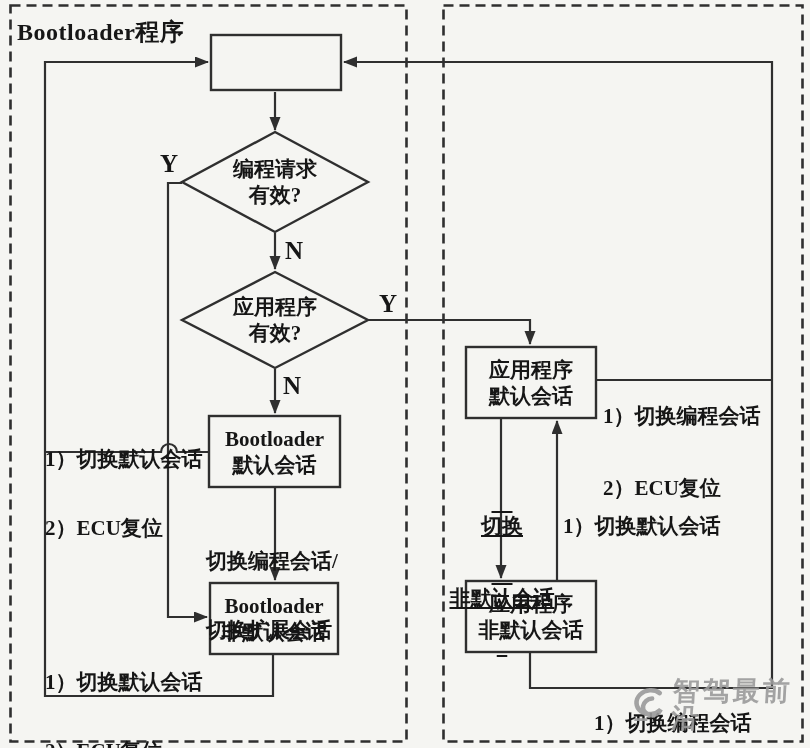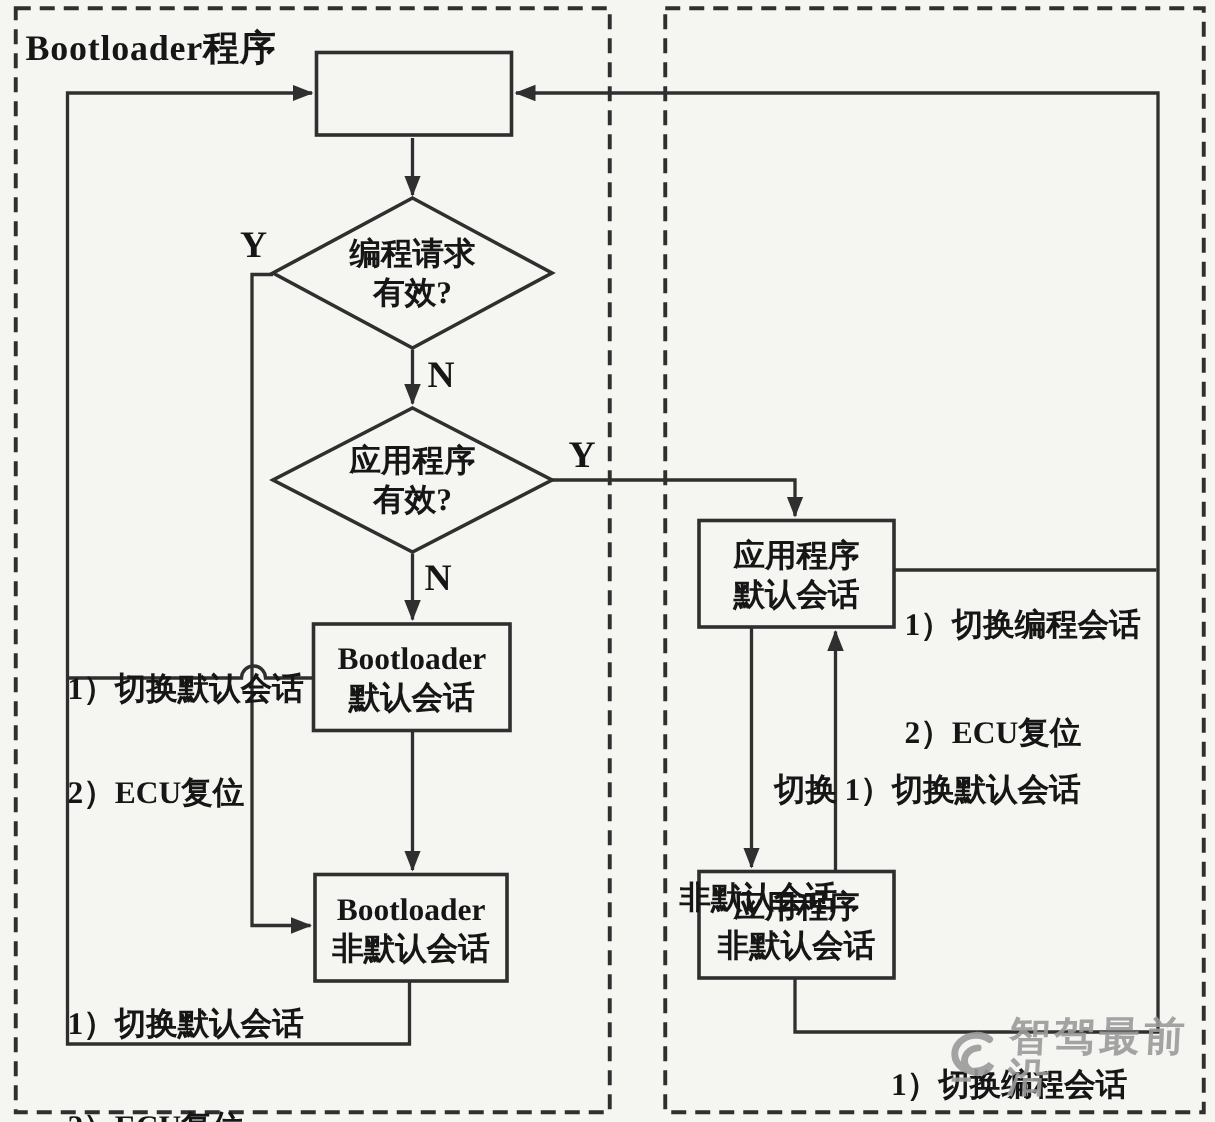--- a/index.html
+++ b/index.html
@@ -12,21 +12,21 @@
   svg.layer{position:absolute;left:0;top:0;width:810px;height:748px;}
   .txt{position:absolute;white-space:pre;font-weight:600;}
   .region-title{font-size:24px;letter-spacing:.5px;}
   .node-label{
     position:absolute;display:flex;flex-direction:column;align-items:center;
     justify-content:center;text-align:center;font-weight:600;
     font-size:21px;line-height:26px;
   }
   .edge-label{font-size:21px;line-height:23px;}
   .branch{font-size:25px;font-weight:700;}
-  .center{text-align:right;}
+  .center{text-align:center;text-decoration:underline;}
   .watermark{
     position:absolute;left:626px;top:678px;display:flex;align-items:center;
     color:#9b9b9b;opacity:.9;transform:skewX(-3deg);
   }
   .watermark span{font-size:27px;font-weight:700;letter-spacing:3px;line-height:1;}
 </style>
 </head>
 <body>
 
 <div class="canvas">
@@ -115,20 +115,24 @@
   <div class="txt branch" style="left:160px;top:150px;">Y</div>
   <div class="txt branch" style="left:285px;top:237px;">N</div>
   <div class="txt branch" style="left:379px;top:290px;">Y</div>
   <div class="txt branch" style="left:283px;top:372px;">N</div>
 
   <div class="txt edge-label" style="left:45px;top:402px;">
     <div>1）切换默认会话</div>
     <div>2）ECU复位</div>
   </div>
 
+  <div class="txt edge-label" style="left:206px;top:504px;">
+    <div>切换编程会话/</div>
+    <div>切换扩展会话</div>
+  </div>
 
   <div class="txt edge-label" style="left:45px;top:625px;">
     <div>1）切换默认会话</div>
     <div>2）ECU复位</div>
     
   </div>
 
   <div class="txt edge-label" style="left:603px;top:356px;line-height:24px;">
     <div>1）切换编程会话</div>
     <div>2）ECU复位</div>

